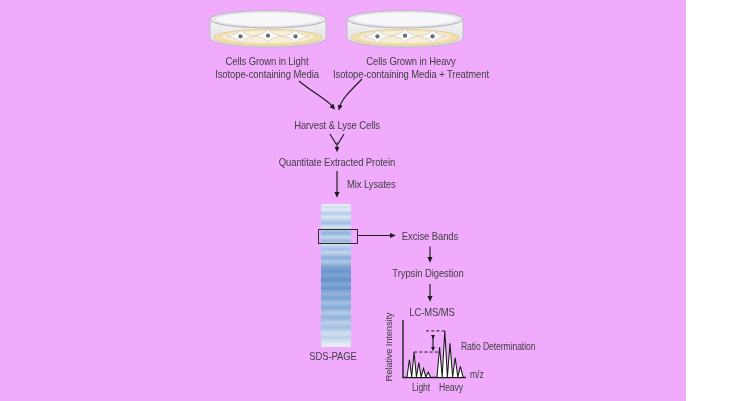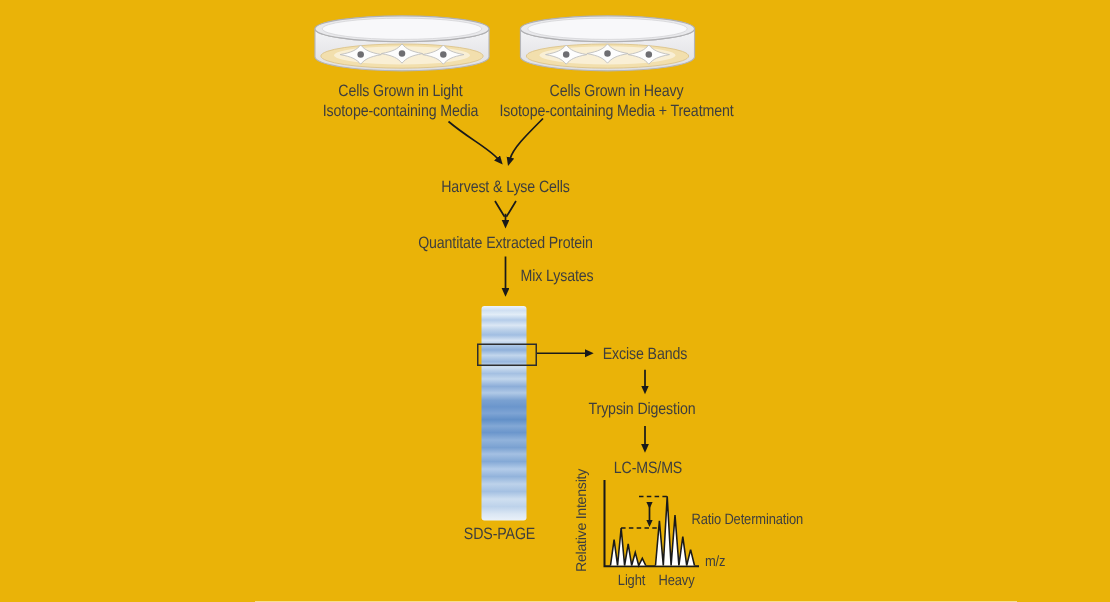--- a/index.html
+++ b/index.html
@@ -1,21 +1,21 @@
 <!DOCTYPE html>
 <html style="--text: #3e3e3e; --line: #1a1a1a;"><head>
 <meta charset="utf-8">
 <style>
   :root{
     --text:#3e3e3e;
     --line:#1a1a1a;
   }
   html,body{margin:0;padding:0;background:#fff;}
   #canvas{
-    position:relative;width:740px;height:401px;background:#eab308;overflow:hidden;
+    position:relative;width:686px;height:401px;background:#f0abfc;overflow:hidden;
     font-family:"Liberation Sans", sans-serif;color:var(--text);
   }
   .lbl{position:absolute;font-size:11px;line-height:12.5px;white-space:nowrap;color:var(--text);letter-spacing:-0.1px;}
   .lbl.center{text-align:center;transform:translateX(-50%) scaleX(.86);}
   .lbl.left{transform-origin:0 50%;transform:scaleX(.86);}
   .lbl.small{font-size:10px;}
   .vlabel{position:absolute;left:380px;top:316px;width:16px;height:62px;}
   .vlabel span{position:absolute;left:50%;top:50%;transform:translate(-50%,-50%) rotate(-90deg);
     white-space:nowrap;font-size:9.5px;letter-spacing:-0.2px;color:var(--text);}
   svg{position:absolute;left:0;top:0;}

